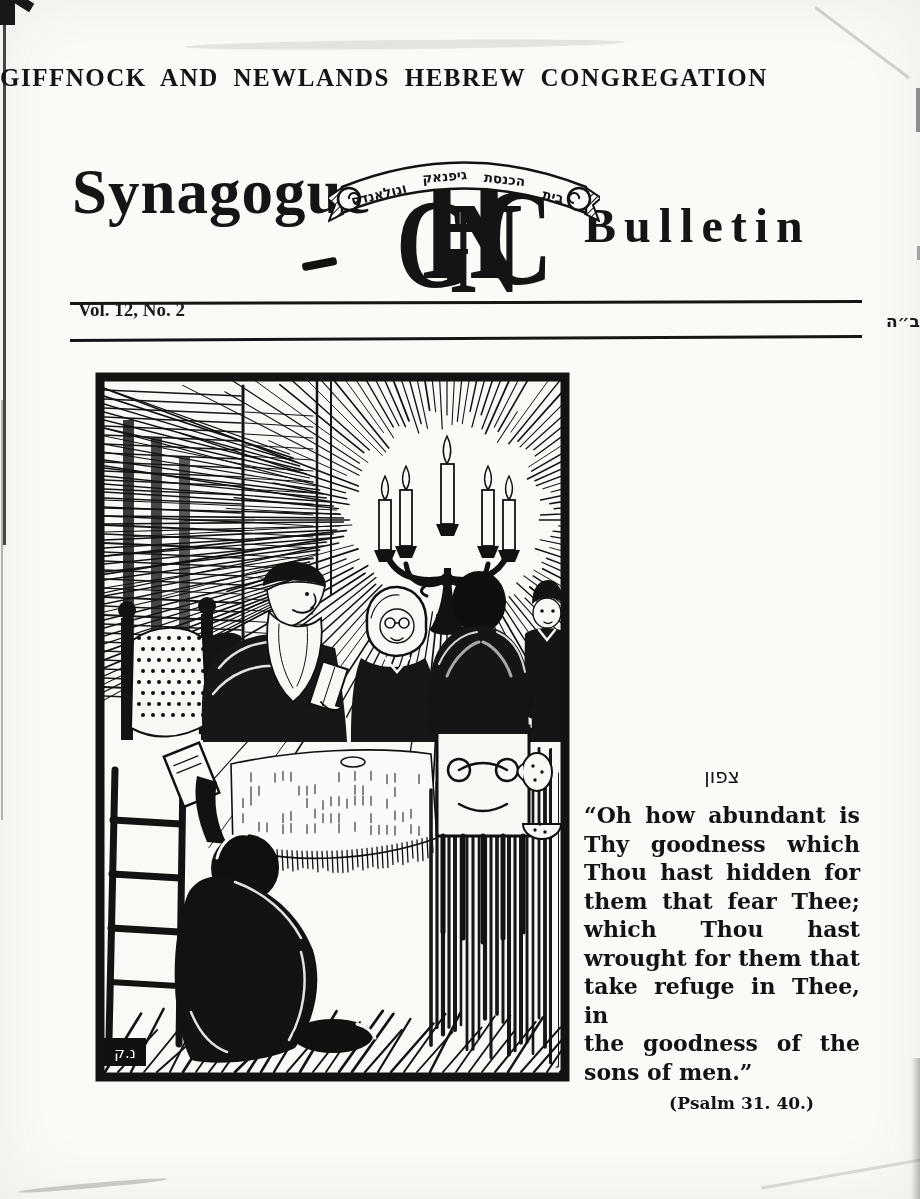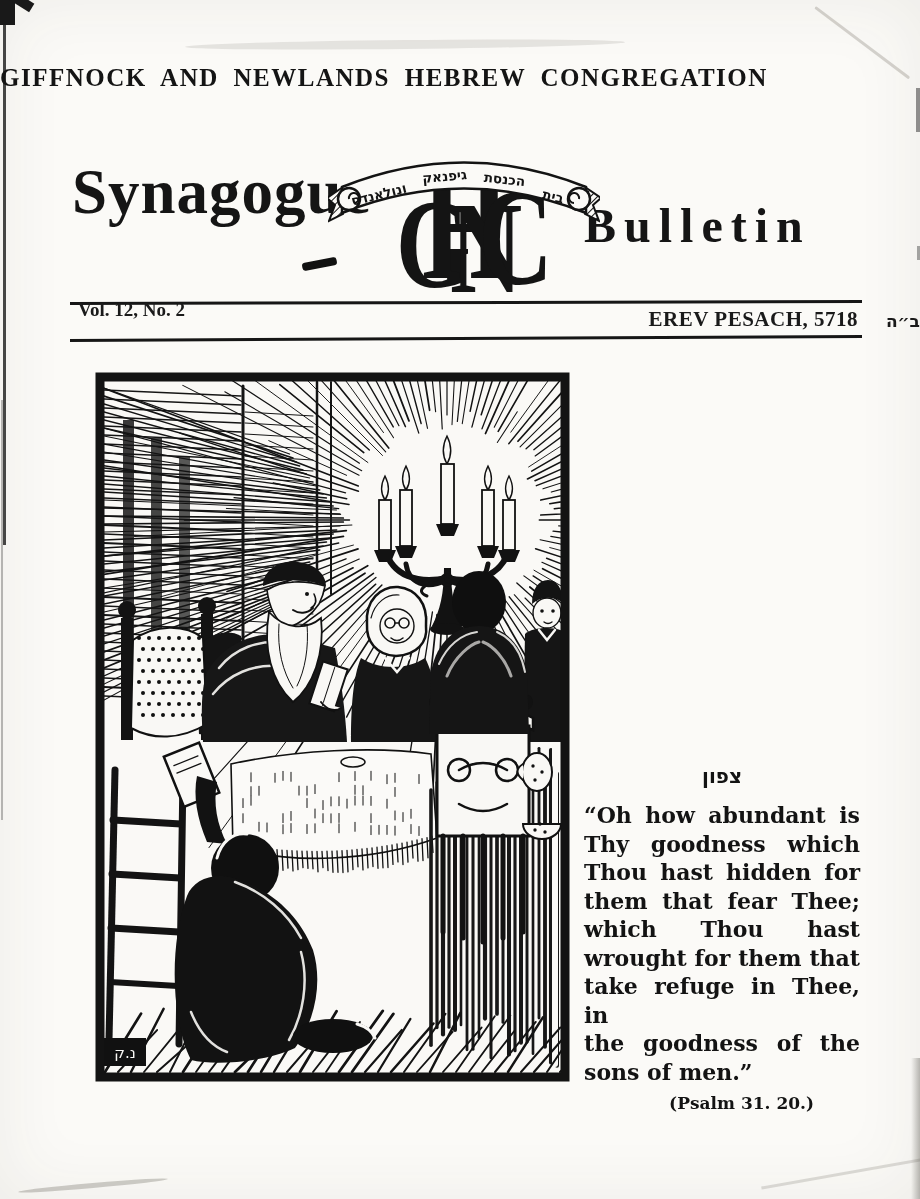--- a/index.html
+++ b/index.html
@@ -32,21 +32,21 @@
   .rule{position:absolute;left:70px;right:58px;height:3px;background:#161616;}
   .rule-1{top:301px;transform:rotate(-0.15deg);}
   .rule-2{top:337px;transform:rotate(-0.3deg);}
   .vol{position:absolute;left:78px;top:299px;font-size:19px;font-weight:bold;}
   .bh{position:absolute;left:0;right:0;top:311px;text-align:right;font-size:17px;font-weight:bold;font-family:"DejaVu Sans",sans-serif;}
   .issue-date{position:absolute;right:62px;top:307px;font-size:21px;font-weight:bold;letter-spacing:.5px;}
   
   #illus{position:absolute;left:95px;top:372px;width:475px;height:710px;}
   
   .quote{position:absolute;left:584px;top:764px;width:276px;color:#131313;}
-  .q-head{font-family:"DejaVu Sans",sans-serif;font-weight:bold;font-size:20px;text-align:center;margin-bottom:13px;}
+  .q-head{font-family:"DejaVu Sans",sans-serif;font-weight:normal;font-size:20px;text-align:center;margin-bottom:13px;}
   .q-line{
     font-family:"DejaVu Serif",serif;font-weight:bold;font-size:22px;line-height:28.5px;
     text-align:justify;text-align-last:justify;
   }
   .q-line.last{text-align-last:left;}
   .q-attr{font-family:"DejaVu Serif",serif;font-weight:bold;font-size:17px;text-align:right;padding-right:46px;margin-top:7px;}
   
   .artifact{position:absolute;pointer-events:none;}
   .tl-corner{left:0;top:0;width:15px;height:25px;background:#191919;}
   .tl-corner2{left:4px;top:-5px;width:30px;height:10px;background:#191919;transform:rotate(32deg);}
@@ -112,21 +112,20 @@
         <text class="ribbon-word" x="176" y="58" font-size="13.5" text-anchor="middle" transform="rotate(6 176 58)">הכנסת</text>
         <text class="ribbon-word" x="117" y="55" font-size="13.5" text-anchor="middle" transform="rotate(-5 117 55)">גיפנאק</text>
         <text class="ribbon-word" x="52" y="73" font-size="13.5" text-anchor="middle" transform="rotate(-14 52 73)">ונולאנדס</text>
       </g>
     </g>
   </svg>
 
   <div class="rule rule-1"></div>
   <div class="vol">Vol. 12, No. 2</div>
   <div class="bh">ב״ה</div>
-  <div class="issue-date">EREV PESACH, 5718</div>
   <div class="rule rule-2"></div>
 
   <svg id="illus" viewBox="0 0 475 710">
     <defs>
       <clipPath id="frameClip">
           <rect x="9" y="9" width="457" height="692"></rect>
         </clipPath>
       <clipPath id="clothClip">
           <path d="M136,392 C200,378 280,374 336,382 L342,466 C276,490 196,492 138,476 Z"></path>
         </clipPath>
@@ -738,16 +737,16 @@
     <div class="q-head">צפון</div>
     <div class="q-line">“Oh how abundant is</div>
     <div class="q-line">Thy goodness which</div>
     <div class="q-line">Thou hast hidden for</div>
     <div class="q-line">them that fear Thee;</div>
     <div class="q-line">which Thou hast</div>
     <div class="q-line">wrought for them that</div>
     <div class="q-line">take refuge in Thee, in</div>
     <div class="q-line">the goodness of the</div>
     <div class="q-line last">sons of men.”</div>
-    <div class="q-attr">(Psalm 31. 20.)</div>
+    <div class="q-attr">(Psalm 31. 40.)</div>
   </div>
 
 </div>
 
 </body></html>

